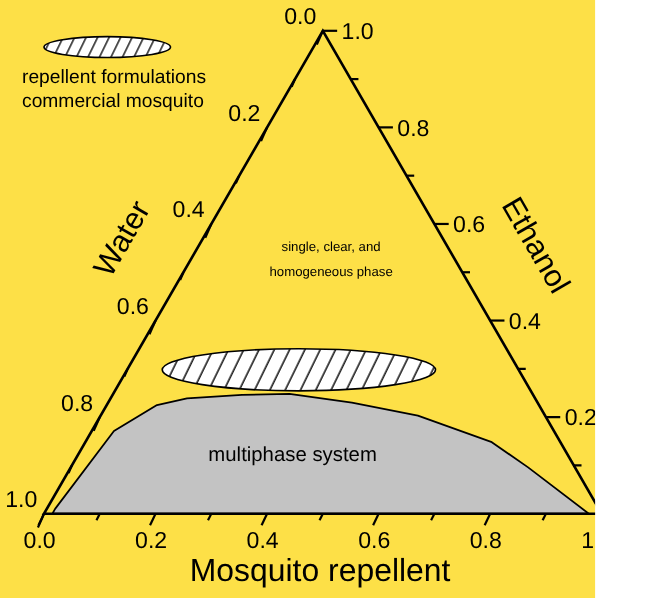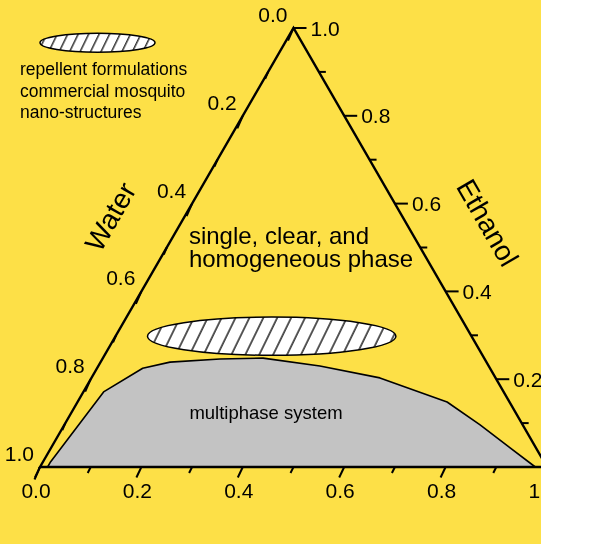--- a/index.html
+++ b/index.html
@@ -4,21 +4,21 @@
 <style>
   html,body{margin:0;padding:0;background:#fff;}
   .fig{position:relative;width:541px;height:544px;background:#fde047;overflow:hidden;
        font-family:"Liberation Sans","DejaVu Sans",sans-serif;color:#000;}
   #plot{position:absolute;left:0;top:0;}
   .axis-title{position:absolute;white-space:nowrap;color:#000;}
   .axis-title.water{left:111px;top:217px;font-size:28px;transform:translate(-50%,-50%) rotate(-60deg);}
   .axis-title.ethanol{left:487px;top:223px;font-size:28px;transform:translate(-50%,-50%) rotate(60deg);}
   .axis-title.bottomt{left:291px;top:520px;font-size:29px;transform:translate(-50%,-50%);}
   .anno{position:absolute;white-space:nowrap;color:#000;}
-  .anno.single{left:301px;top:248px;font-size:24px;line-height:22.7px;transform:translate(-50%,-50%);}
+  .anno.single{left:301px;top:236px;font-size:12px;line-height:22.7px;text-align:center;transform:translate(-50%,-50%);}
   .anno.multi{left:266px;top:413px;font-size:18.5px;transform:translate(-50%,-50%);}
   .legend-sym{position:absolute;left:37px;top:31px;}
   .legend-text{position:absolute;left:20px;top:59px;font-size:17.5px;line-height:21.7px;color:#000;}
 </style>
 </head>
 <body>
 
 <div class="fig">
 
   <svg id="plot" width="600" height="544" viewBox="0 0 600 544">
@@ -79,37 +79,37 @@
       <text x="543" y="498" text-anchor="middle" fill="#000000" font-size="21px" font-family="&quot;Liberation Sans&quot;,&quot;DejaVu Sans&quot;,sans-serif">1.0</text>
       <line x1="90.7" y1="467" x2="87.7" y2="473" stroke="#000000" stroke-width="2"></line>
       <line x1="192.10000000000002" y1="467" x2="189.10000000000002" y2="473" stroke="#000000" stroke-width="2"></line>
       <line x1="293.5" y1="467" x2="290.5" y2="473" stroke="#000000" stroke-width="2"></line>
       <line x1="394.9" y1="467" x2="391.9" y2="473" stroke="#000000" stroke-width="2"></line>
       <line x1="496.29999999999995" y1="467" x2="493.29999999999995" y2="473" stroke="#000000" stroke-width="2"></line>
     </svg>
 
   <div class="axis-title water">Water</div>
   <div class="axis-title ethanol">Ethanol</div>
+  <div class="axis-title bottomt">Mosquito repellent</div>
 
   <div class="anno single">
     <div>single, clear, and</div>
     <div>homogeneous phase</div>
   </div>
   <div class="anno multi">multiphase system</div>
 
   <div>
     <svg class="legend-sym" width="124" height="24" viewBox="0 0 124 24">
       <defs>
         <pattern id="hatchsm" patternUnits="userSpaceOnUse" width="9.4" height="9.4" patternTransform="rotate(-64)">
           <line x1="-2" y1="0.8" x2="12" y2="0.8" stroke="#000" stroke-width="1.2"></line>
         </pattern>
       </defs>
       <ellipse cx="60.5" cy="11.8" rx="57.5" ry="9.5" fill="#ffffff"></ellipse>
       <ellipse cx="60.5" cy="11.8" rx="57.5" ry="9.5" fill="url(#hatchsm)" stroke="#000" stroke-width="1.5"></ellipse>
     </svg>
     <div class="legend-text">
       <div>repellent formulations</div>
       <div>commercial mosquito</div>
-      <div>nano-structures</div>
     </div>
   </div>
 
 </div>
 
 </body></html>

